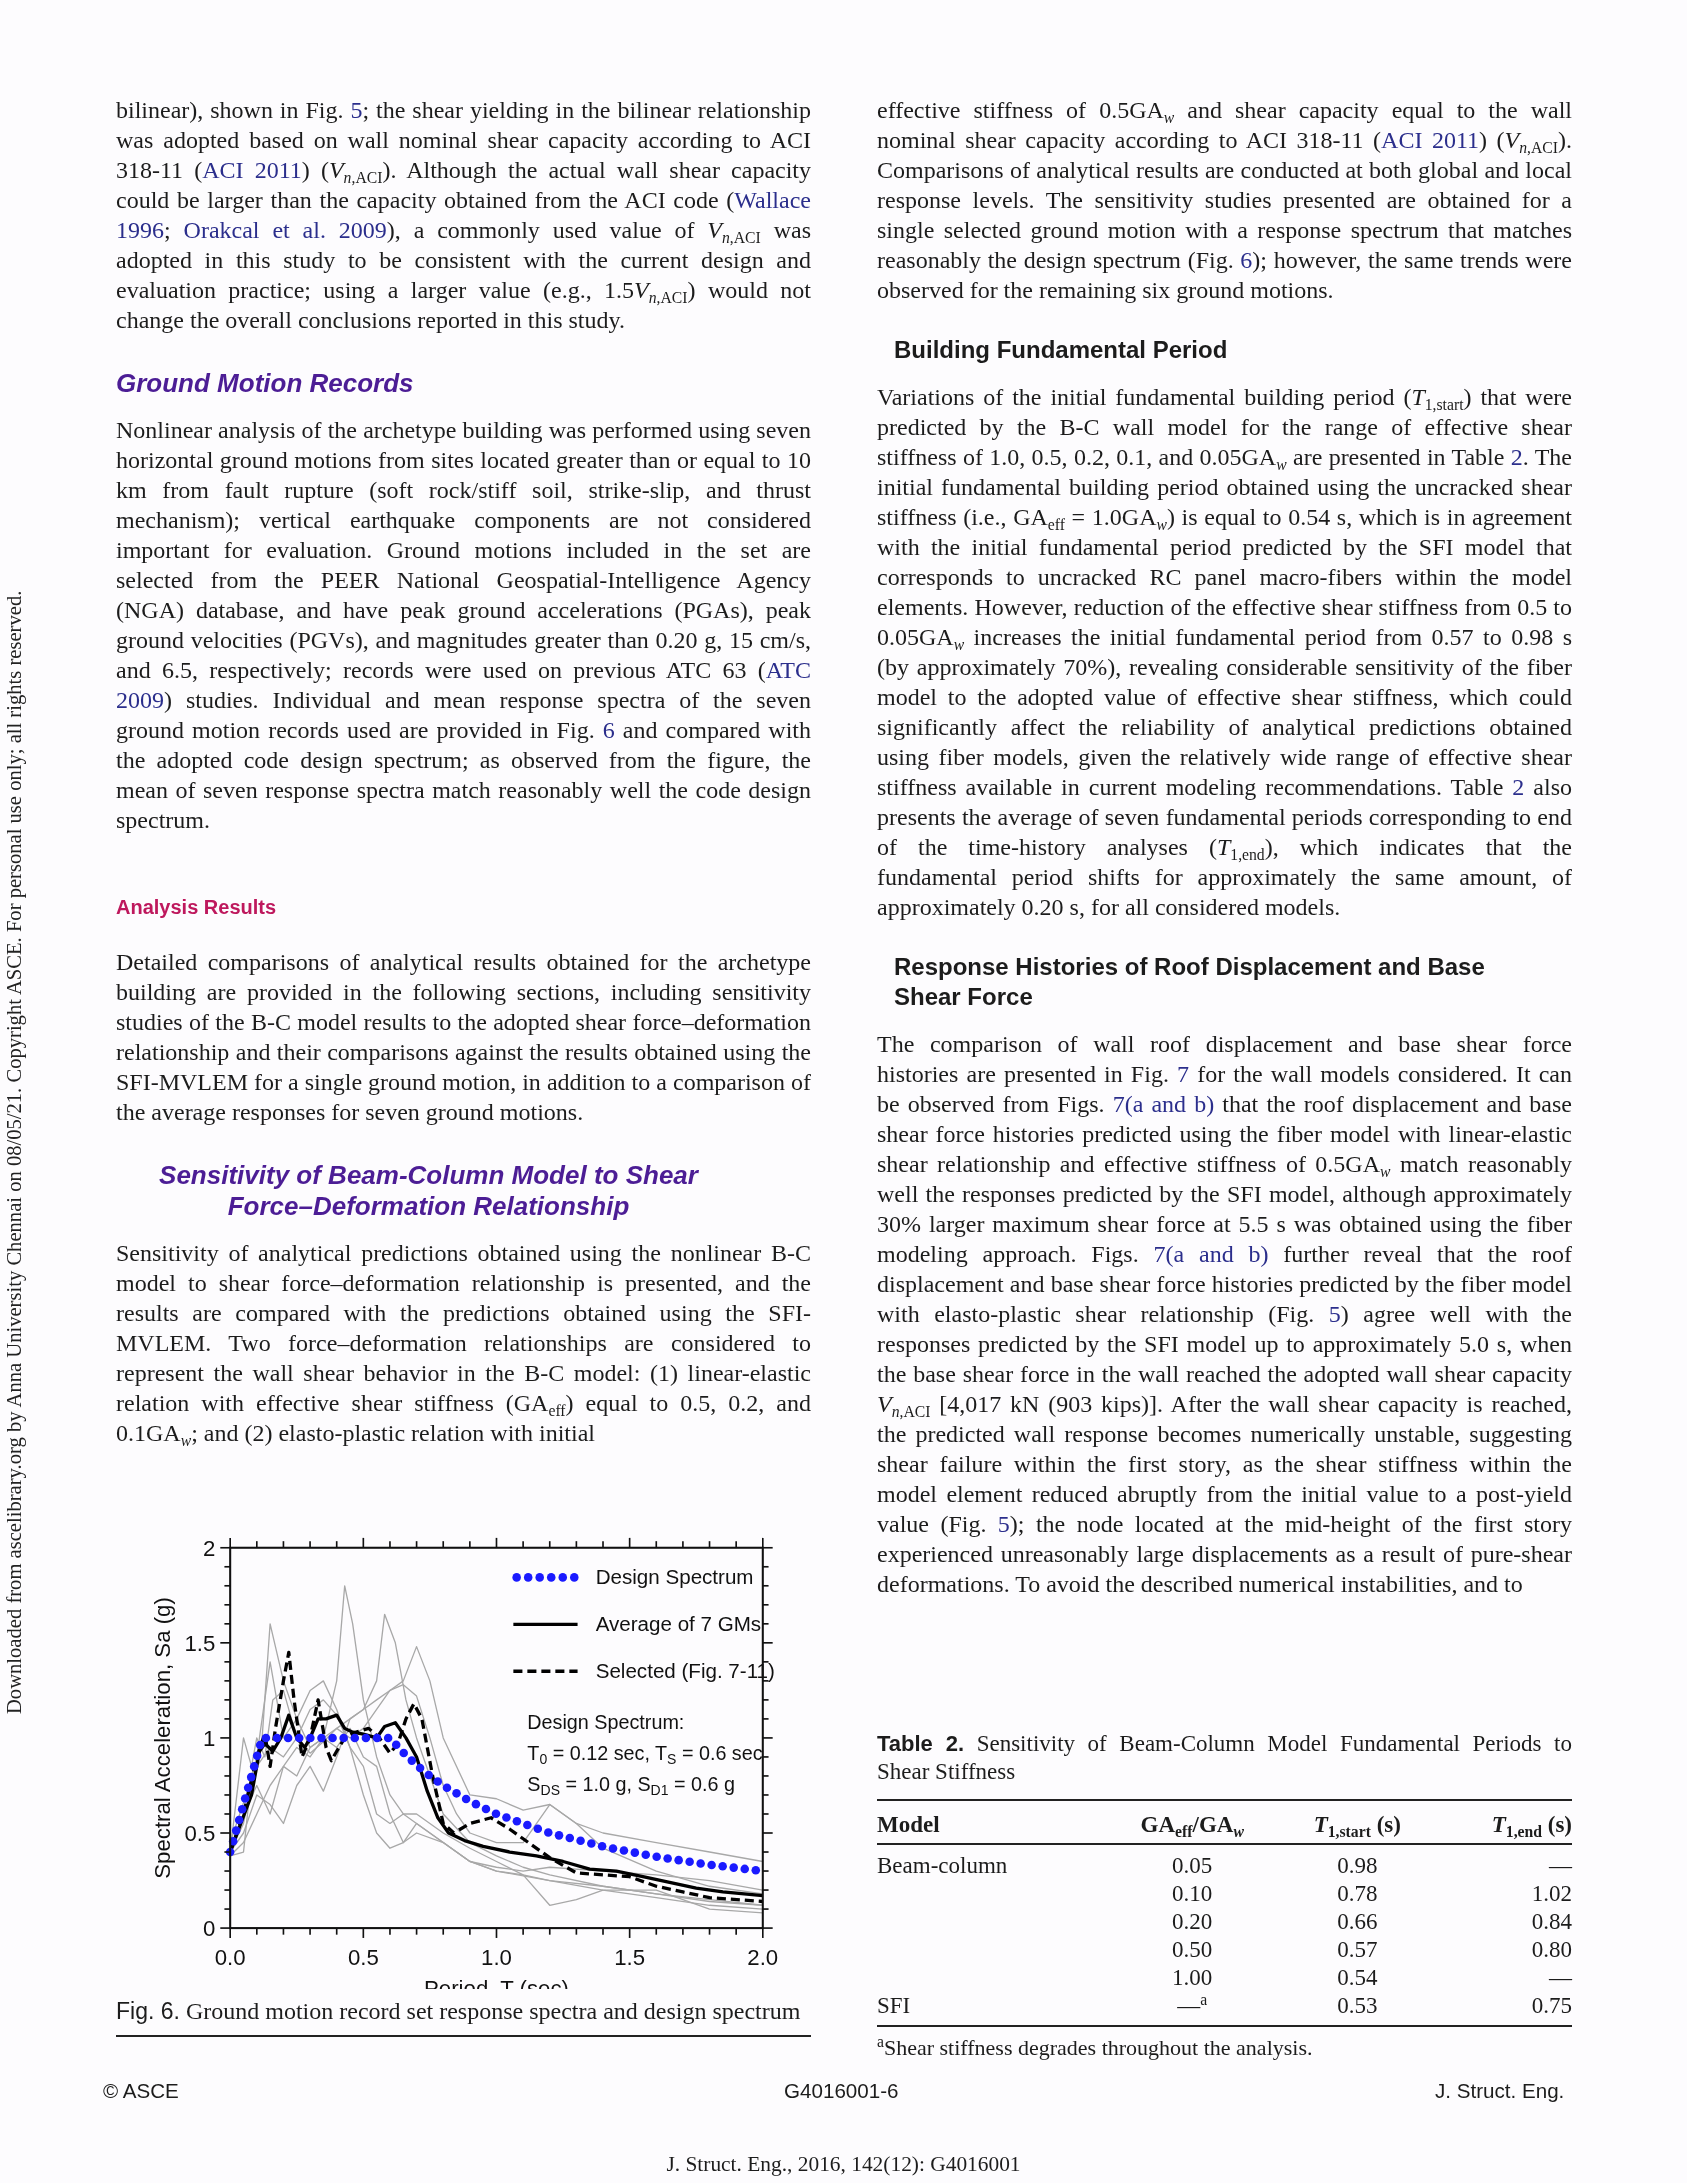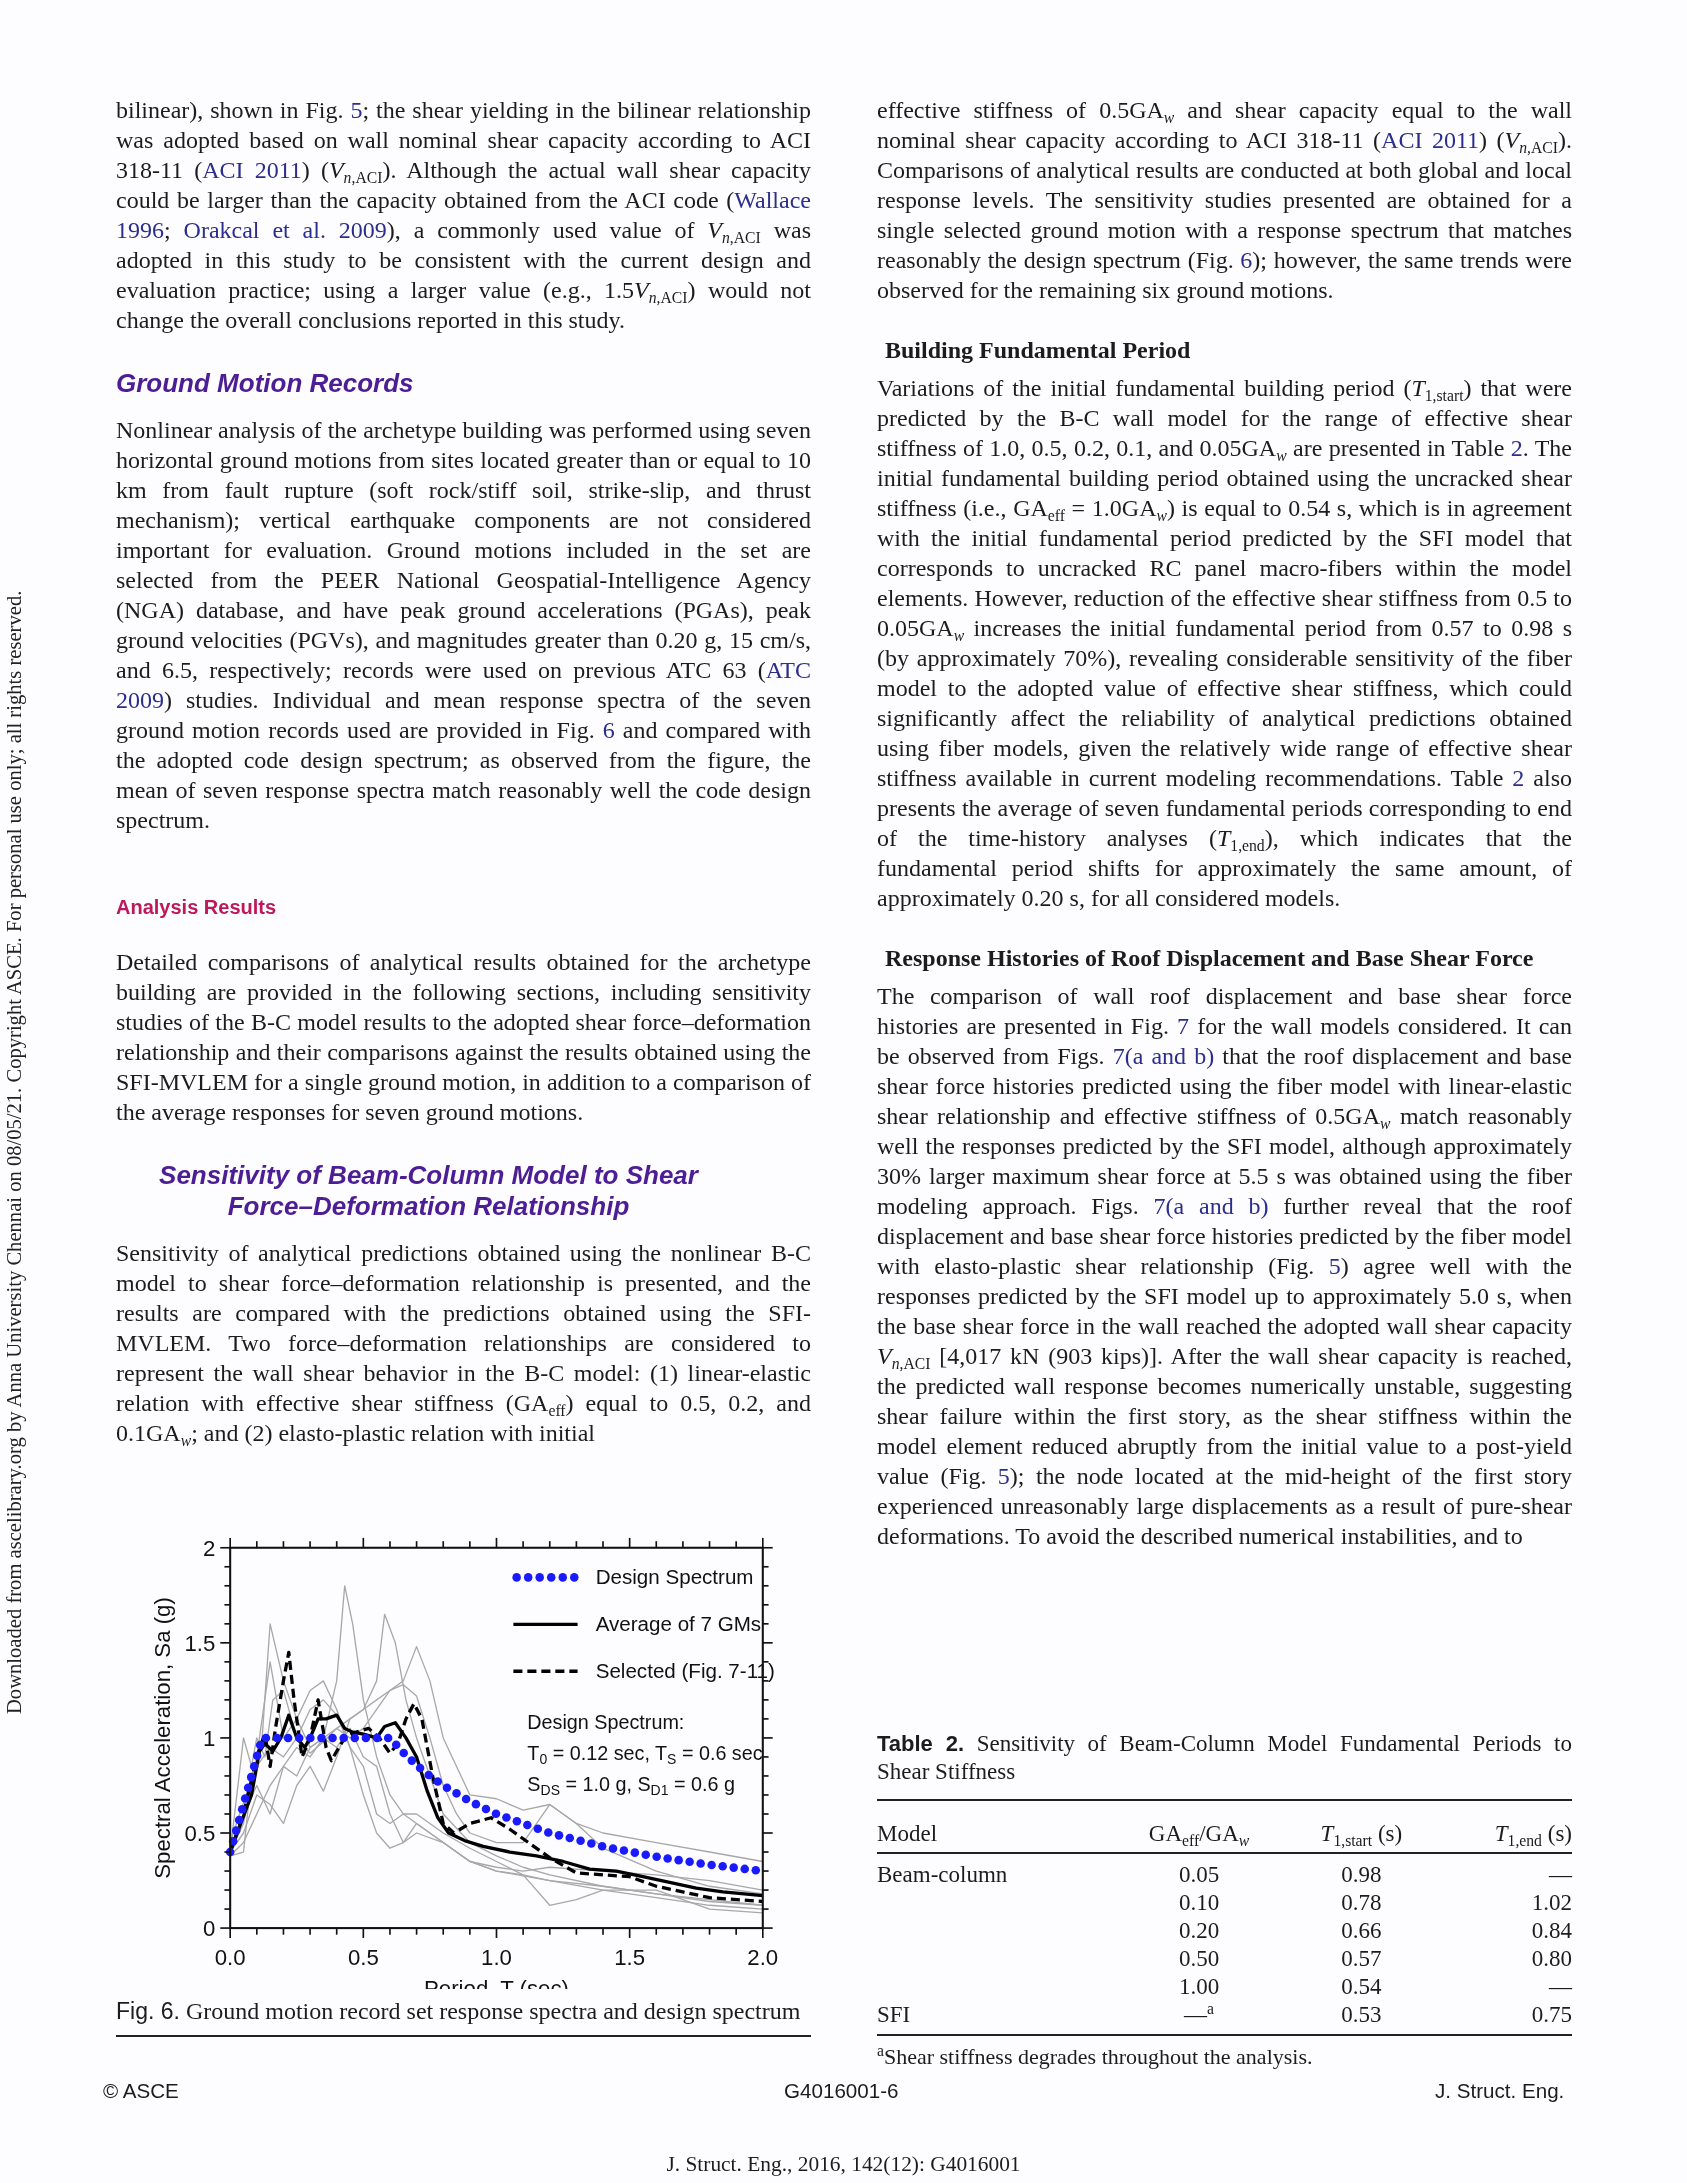--- a/index.html
+++ b/index.html
@@ -10,34 +10,34 @@
   .left { left: 116px; width: 695px; }
   .right { left: 877px; width: 695px; }
   .link { color: #2b2e8c; }
   sub { font-size: 15.7px; vertical-align: -5px; line-height: 0; }
   sup { font-size: 15.7px; vertical-align: 8.2px; line-height: 0; }
   i { font-style: italic; }
   .h-sans-it { font-family: "Liberation Sans", sans-serif; font-weight: bold; font-style: italic;
                font-size: 26px; line-height: 30.5px; margin: 0; color: #4c1d95; }
   .h-sans { font-family: Liberation Sans, sans-serif; font-weight: bold; font-size: 20px;
             line-height: 33px; margin: 0; color: #be185d; }
-  .h-serif { font-family: Liberation Serif, serif; font-weight: bold; font-size: 24px;
-             line-height: 30px; margin: 8px; }
+  .h-serif { font-family: Liberation Sans, sans-serif; font-weight: bold; font-size: 24px;
+             line-height: 30px; margin: 17px; }
   .side { position: absolute; left: 3.3px; top: 1714px; transform-origin: 0 0; transform: rotate(-90deg);
           font-size: 20.6px; white-space: nowrap; width: 1607px; color: #222; }
   .chart { position: absolute; left: 132px; top: 1528px; }
   .caption { position: absolute; left: 116px; top: 1998px; width: 695px; font-size: 24px;
              border-bottom: 2.5px solid #222; padding-bottom: 10px; white-space: nowrap; }
   .caption b { font-family: "Liberation Sans", sans-serif; font-weight: normal; font-size: 23px; }
   .tbl-wrap { position: absolute; left: 877px; top: 1730px; width: 695px; }
   .tbl-cap { font-size: 23px; line-height: 28px; text-align: justify; }
   .tbl-cap b { font-family: Liberation Sans, sans-serif; font-weight: bold; font-size: 22px; }
   table { width: 100%; border-collapse: collapse; margin-top: 13px; font-size: 23px;
           border-top: 2.5px solid #222; border-bottom: 2.5px solid #222; }
-  th { font-weight: normal; padding: 20px 0 5px; border-bottom: 2.5px solid #222; text-align: center; }
+  th { font-weight: bold; padding: 11px 0 5px; border-bottom: 2.5px solid #222; text-align: center; }
   th:first-child, td:first-child { text-align: left; }
   th:last-child, td:last-child { text-align: right; }
   td { padding: 0; height: 28px; text-align: center; }
   tbody tr:first-child td { padding-top: 6.6px; }
   tbody tr:last-child td { padding-bottom: 5px; }
   .foot-note { font-size: 22px; margin-top: 8.2px; }
   .footer { position: absolute; top: 2079px; font-family: "Liberation Sans", sans-serif; font-size: 20.6px; }
   .cite { position: absolute; top: 2152px; left: 0; width: 1687px; text-align: center; font-size: 21.4px; }
 </style>
 </head>

